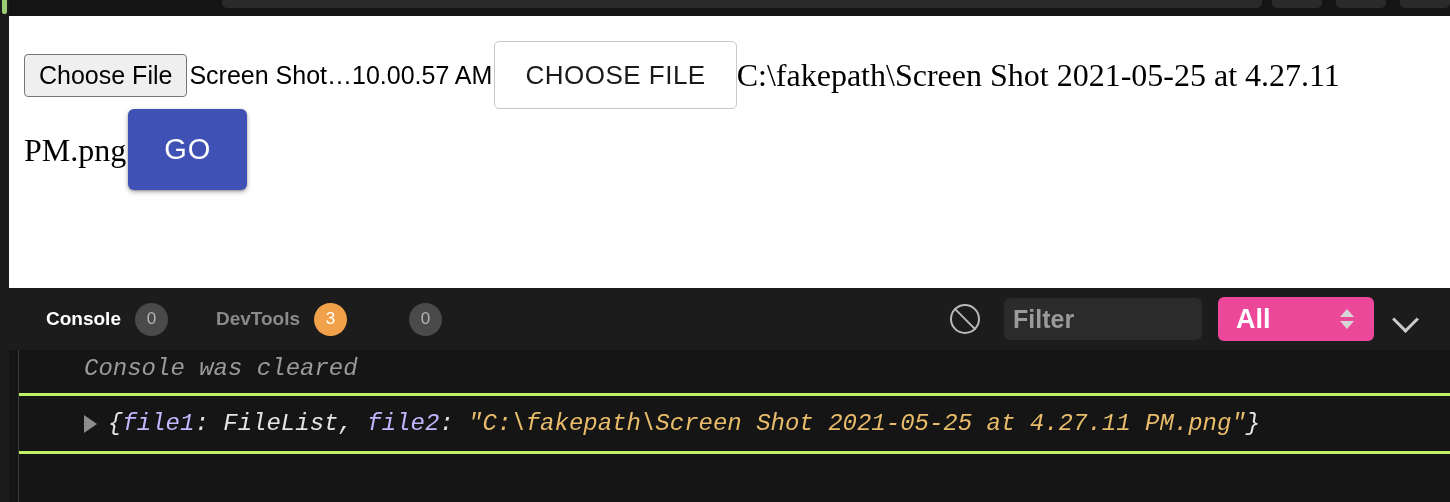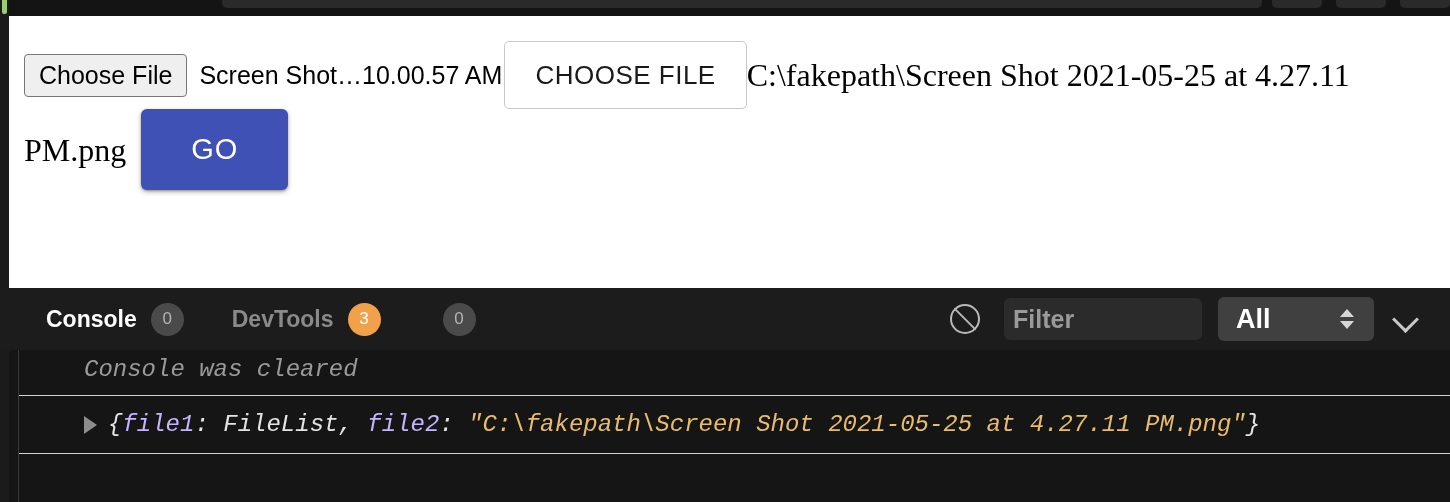--- a/index.html
+++ b/index.html
@@ -67,21 +67,21 @@
     border:1px solid #767676;
     border-radius:4px;
     color:#000;
     vertical-align:middle;
   }
   .file-name {
     display:inline-block;
     font-family:"Liberation Sans", sans-serif;
     font-size:25px;
     color:#000;
-    padding-left:12px;
+    padding-left:2px;
     vertical-align:middle;
   }
 
   
   .choose-file-outlined {
     display:inline-block;
     font-family:"Liberation Sans", sans-serif;
     font-size:26px;
     letter-spacing:0.5px;
     color:#1a1a1a;
@@ -103,25 +103,25 @@
   
   .go-btn {
     display:inline-block;
     font-family:"Liberation Sans", sans-serif;
     font-size:29px;
     letter-spacing:1px;
     color:#ffffff;
     background:#3f51b5;
     border:none;
     border-radius:6px;
-    padding:26px 50px;
+    padding:26px 36px;
     line-height:1;
     box-shadow:0 2px 5px rgba(0,0,0,0.30), 0 1px 2px rgba(0,0,0,0.22);
     vertical-align:middle;
-    margin-left:15px;
+    margin-left:2px;
   }
 
   
   .console {
     position:absolute; left:0; top:288px; width:1450px; height:214px;
     background:#151515;
   }
   .console-left-edge {
     position:absolute; left:0; top:0; width:9px; height:214px;
     background:#1b1b1b;
@@ -130,21 +130,21 @@
     position:absolute; left:18px; top:56px; width:1px; height:158px;
     background:#3a3a3a;
   }
 
   .console-header {
     position:absolute; left:0; top:0; width:1450px; height:62px;
     background:#1c1c1c;
   }
   .tabs { position:absolute; left:46px; top:0; height:62px; display:flex; align-items:center; }
   .tab { display:flex; align-items:center; margin-right:48px; }
-  .tab-label { font-size:23px; font-weight:bold; }
+  .tab-label { font-size:19px; font-weight:bold; }
   .tab-active .tab-label { color:#ffffff; }
   .tab-inactive .tab-label { color:#8a8a8a; font-weight:bold; }
   .badge {
     margin-left:14px;
     width:33px; height:33px; border-radius:50%;
     display:flex; align-items:center; justify-content:center;
     font-size:17px;
   }
   .badge-grey { background:#4a4a4a; color:#b4b4b4; }
   .badge-orange { background:#f0a14a; color:#ffffff; }
@@ -159,21 +159,21 @@
     width:2px; height:30px; background:#b9b9b9;
     transform:translateX(-50%) rotate(-45deg); transform-origin:center;
   }
   .filter-input {
     width:198px; height:42px; background:#2b2b2b; border-radius:6px;
     display:flex; align-items:center; padding-left:9px;
     font-size:25px; color:#9a9a9a; font-weight:bold;
     margin-right:16px;
   }
   .level-select {
-    width:156px; height:44px; background:#404040; border-radius:6px;
+    width:156px; height:44px; background:#ec4899; border-radius:6px;
     display:flex; align-items:center; padding-left:18px;
     font-size:27px; color:#ffffff; font-weight:bold;
     position:relative; margin-right:20px;
   }
   .stepper {
     position:absolute; right:20px; top:50%; transform:translateY(-50%);
     display:flex; flex-direction:column; gap:4px;
   }
   .stepper i { display:block; width:0; height:0; border-left:7px solid transparent; border-right:7px solid transparent; }
   .stepper .up { border-bottom:8px solid #d6d6d6; }
@@ -182,21 +182,21 @@
   .chevron::after {
     content:""; position:absolute; left:2px; top:4px;
     width:16px; height:16px;
     border-right:3px solid #c9c9c9; border-bottom:3px solid #c9c9c9;
     transform:rotate(45deg);
   }
 
   
   .log-row {
     position:absolute; left:19px; width:1431px;
-    border-bottom:1px solid #bef264;
+    border-bottom:3px solid #bef264;
     font-family:"Liberation Mono", monospace;
     font-style:italic;
     font-size:24px;
     display:flex; align-items:center;
   }
   .row1 { top:56px; height:52px; color:#9a9a9a; padding-left:65px; }
   .row2 { top:108px; height:58px; padding-left:65px; color:#e4e4e4; position:relative; }
   .row3 { top:166px; height:48px; border-bottom:none; }
   .disclosure {
     position:absolute; left:65px; top:50%; transform:translateY(-50%);

